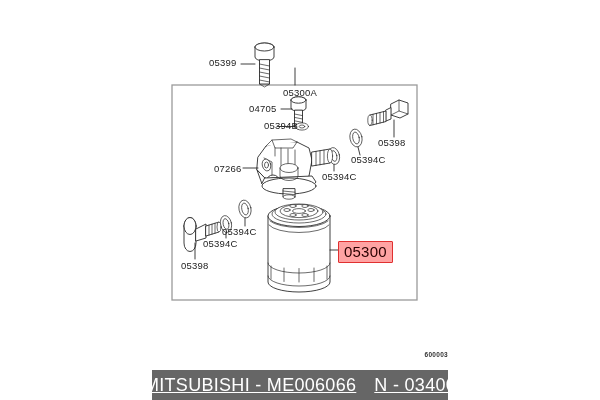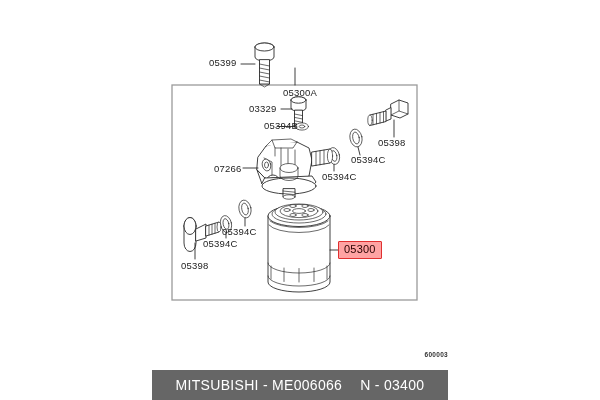--- a/index.html
+++ b/index.html
@@ -39,21 +39,21 @@
     letter-spacing: 0.2px;
     color: #1c1c1c;
     white-space: nowrap;
     line-height: 1;
   }
   .plabel.hl {
     background: #ffa3a3;
     border: 1px solid #e03030;
     color: #2a0000;
     padding: 2px 5px 3px 5px;
-    font-size: 11px;
+    font-size: 15px;
     border-radius: 1px;
   }
 
   
   .sheet-code {
     position: absolute;
     right: 152px;
     top: 351px;
     font-family: "Liberation Sans", sans-serif;
     font-size: 6.5px;
@@ -71,23 +71,24 @@
     height: 30px;
     background: #666666;
     display: flex;
     align-items: center;
     justify-content: center;
     gap: 18px;
   }
   .caption-bar .cap-text {
     color: #ffffff;
     font-family: "Liberation Sans", sans-serif;
-    font-size: 14px;
+    font-size: 18px;
     letter-spacing: 0.3px;
     white-space: nowrap;
+    text-decoration: underline;
   }
 </style>
 </head>
 <body>
 
 <div class="diagram-stage">
 
   <svg class="svg-layer" viewBox="0 0 600 400">
     <defs>
       <style>
@@ -240,21 +241,21 @@
       <path class="lnT" d="M268,263 A31,10 0 0 0 330,263"></path>
       <path class="lnT" d="M271,266 L271,279 M284,268 L284,281.5 M299,268.5 L299,282 M314,268 L314,281.5 M327,266 L327,279"></path>
       <path class="lnT" d="M268,276 A31,10 0 0 0 330,276"></path>
     </g>
     <path class="lead" d="M330,250 L338,250"></path>
 
   </svg>
 
   <div class="plabel" style="left:209px; top:58px;">05399</div>
   <div class="plabel" style="left:283px; top:56px;margin-top:32px;">05300A</div>
-  <div class="plabel" style="left:249px; top:104px;">03329</div>
+  <div class="plabel" style="left:249px; top:104px;">04705</div>
   <div class="plabel" style="left:236px; top:121px;margin-left:28px;">05394B</div>
   <div class="plabel" style="left:378px; top:138px;">05398</div>
   <div class="plabel" style="left:351px; top:155px;">05394C</div>
   <div class="plabel" style="left:322px; top:172px;">05394C</div>
   <div class="plabel" style="left:214px; top:164px;">07266</div>
   <div class="plabel" style="left:222px; top:227px;">05394C</div>
   <div class="plabel" style="left:203px; top:239px;">05394C</div>
   <div class="plabel" style="left:181px; top:261px;">05398</div>
   <div class="plabel hl" style="left:338px; top:241px;">05300</div>
 

